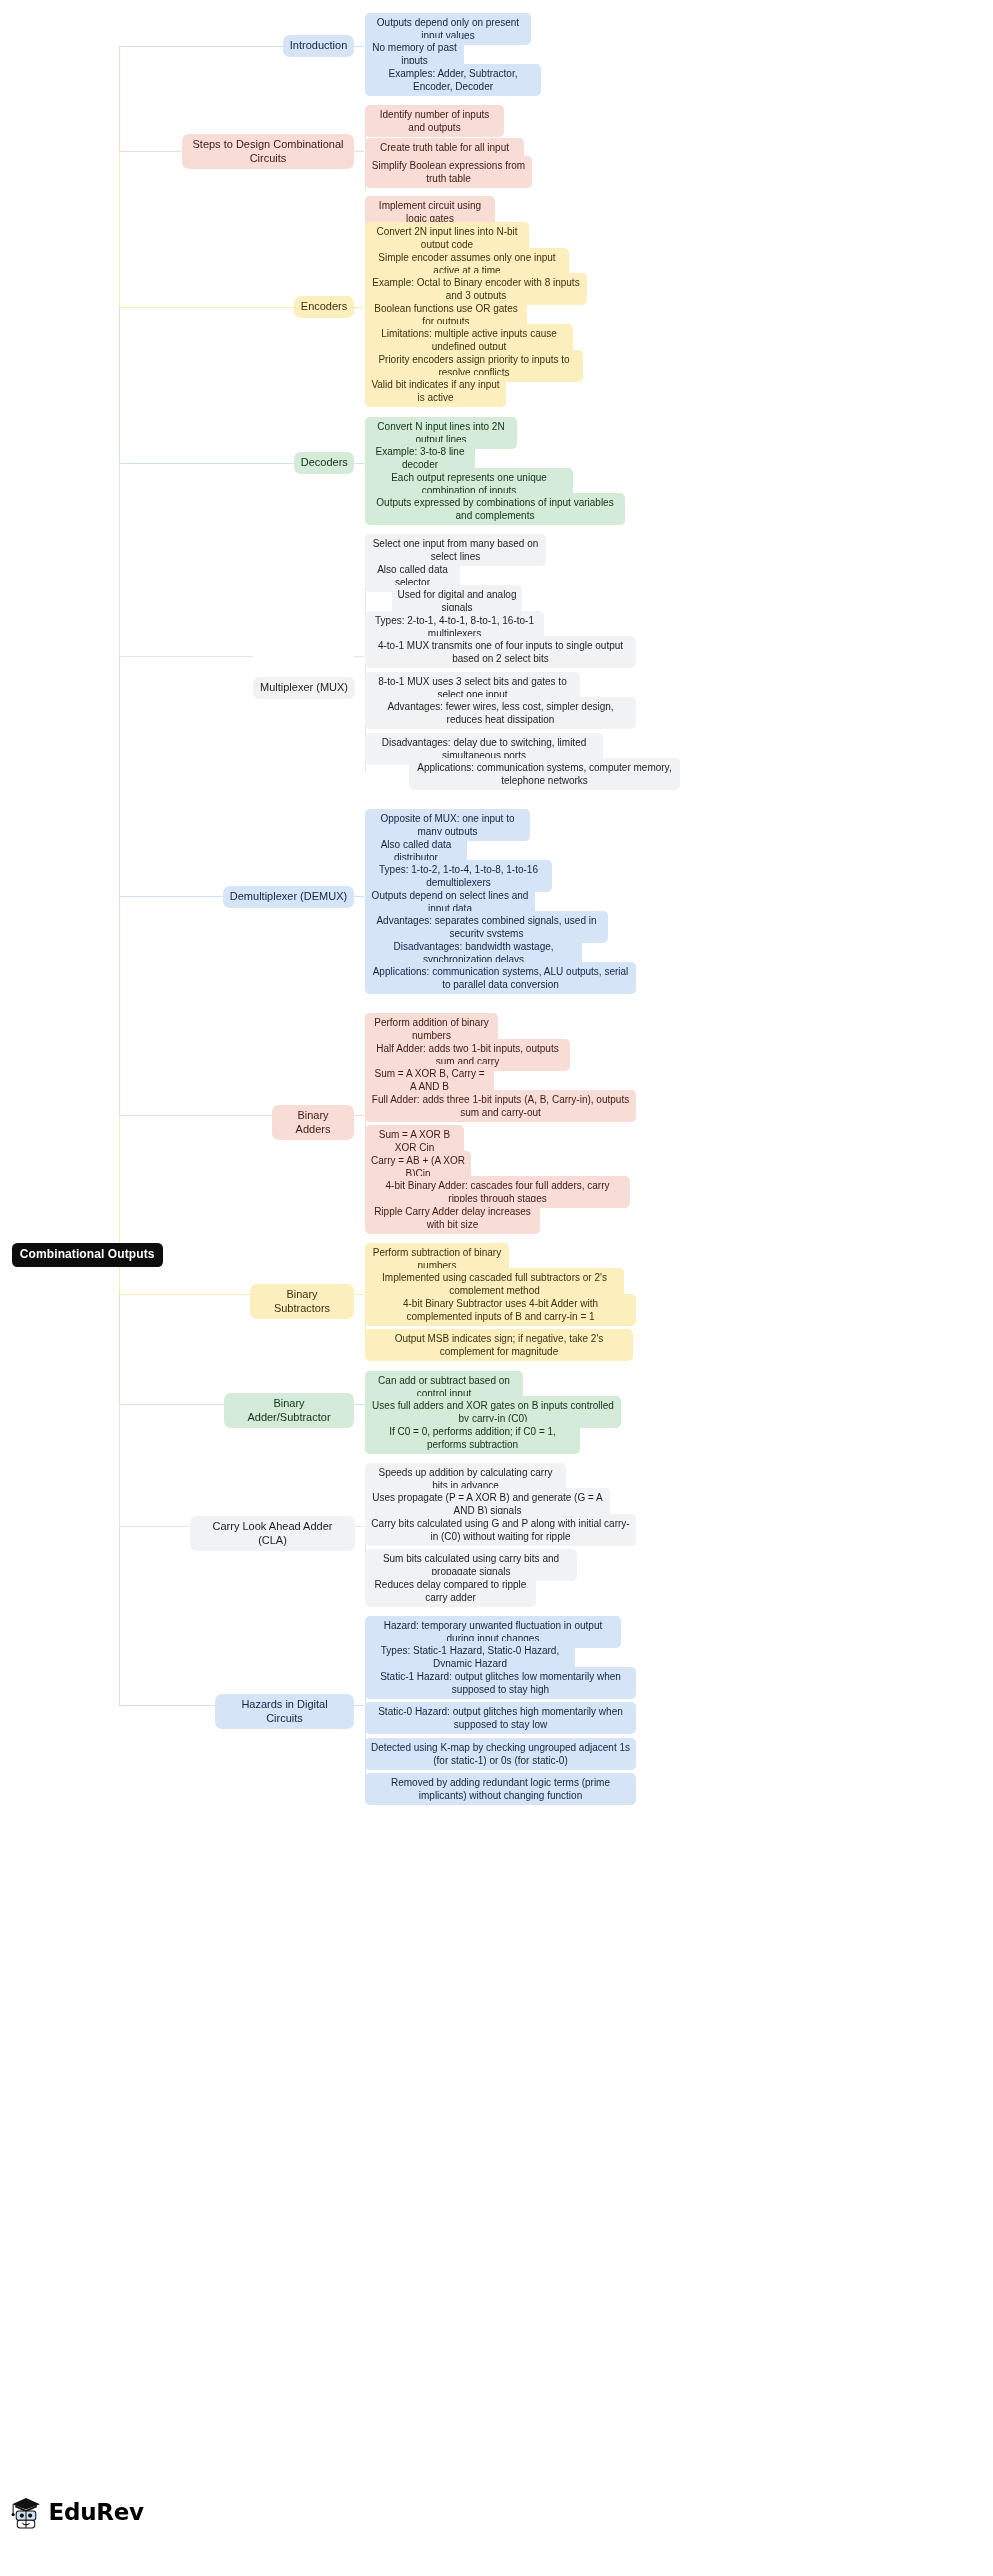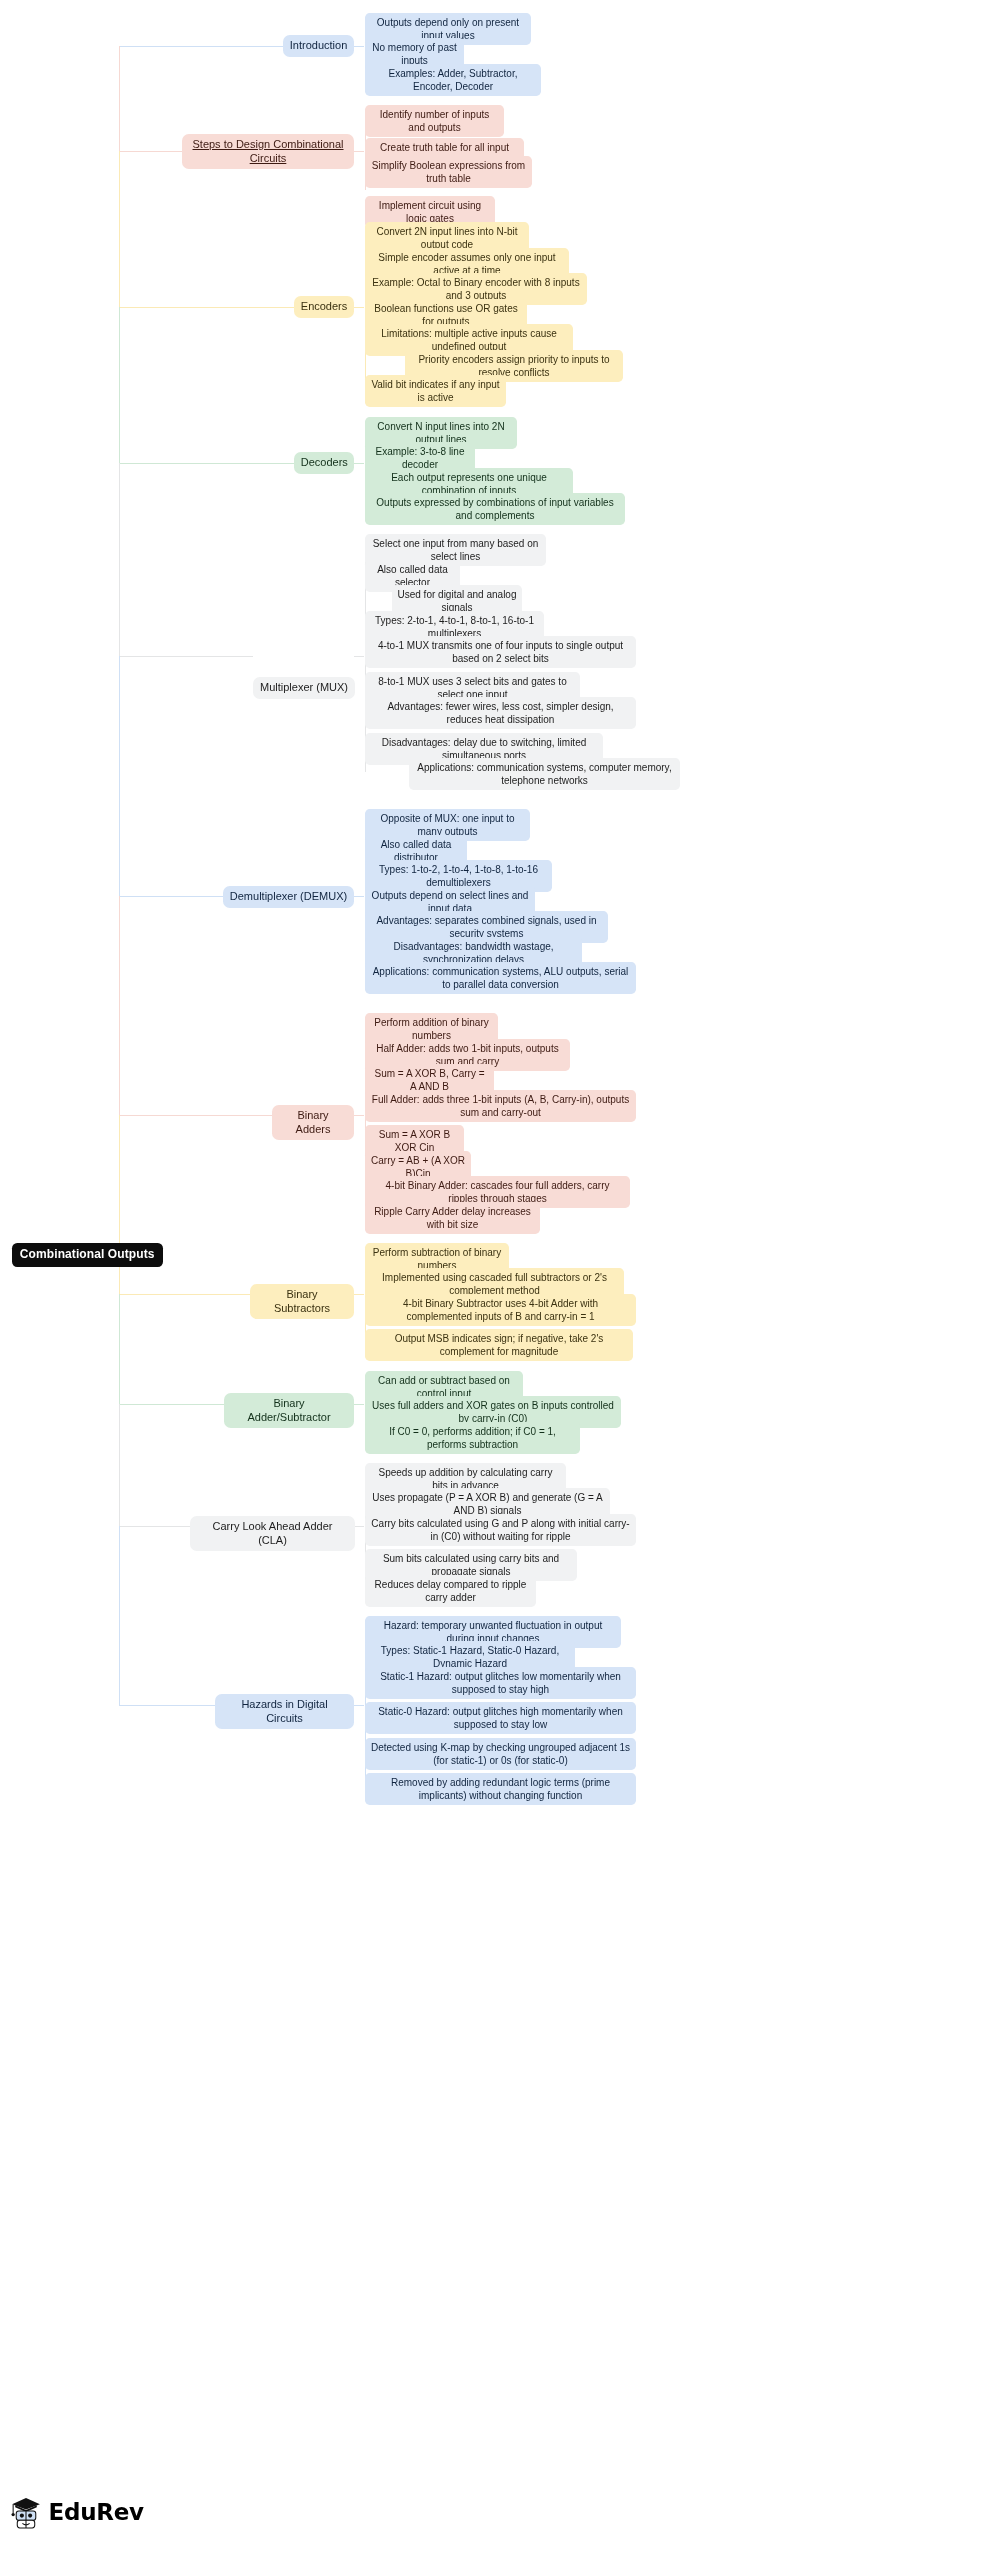--- a/index.html
+++ b/index.html
@@ -204,27 +204,27 @@
     </div>
   <div id="layer-nodes">
       <div class="leaf-node c-blue" style="left: 365px; top: 12.5px; width: 166px;">Outputs depend only on present input values</div>
       <div class="leaf-node c-blue" style="left: 365px; top: 38px; width: 99px;">No memory of past inputs</div>
       <div class="leaf-node c-blue" style="left: 365px; top: 64px; width: 176px;">Examples: Adder, Subtractor, Encoder, Decoder</div>
       <div class="branch-node c-blue" style="width: 71px; left: 283px; top: 35px;">Introduction</div>
       <div class="leaf-node c-pink" style="left: 365px; top: 105px; width: 139px;">Identify number of inputs and outputs</div>
       <div class="leaf-node c-pink" style="left: 365px; top: 130px; width: 159px; margin-top: 8px;">Create truth table for all input combinations</div>
       <div class="leaf-node c-pink" style="left: 365px; top: 156px; width: 167px;">Simplify Boolean expressions from truth table</div>
       <div class="leaf-node c-pink" style="left: 365px; top: 196px; width: 130px;">Implement circuit using logic gates</div>
-      <div class="branch-node c-pink" style="width: 172px; left: 182px; top: 134px; text-decoration: underline;">Steps to Design Combinational Circuits</div>
+      <div class="branch-node c-pink" style="width: 172px; left: 182px; top: 134px;">Steps to Design Combinational Circuits</div>
       <div class="leaf-node c-yellow" style="left: 365px; top: 222px; width: 164px;">Convert 2N input lines into N-bit output code</div>
       <div class="leaf-node c-yellow" style="left: 365px; top: 248px; width: 204px;">Simple encoder assumes only one input active at a time</div>
       <div class="leaf-node c-yellow" style="left: 365px; top: 273px; width: 222px;">Example: Octal to Binary encoder with 8 inputs and 3 outputs</div>
       <div class="leaf-node c-yellow" style="left: 365px; top: 299px; width: 162px;">Boolean functions use OR gates for outputs</div>
       <div class="leaf-node c-yellow" style="left: 365px; top: 324px; width: 208px;">Limitations: multiple active inputs cause undefined output</div>
-      <div class="leaf-node c-yellow" style="left: 365px; top: 350px; width: 218px; margin-left: 40px;">Priority encoders assign priority to inputs to resolve conflicts</div>
+      <div class="leaf-node c-yellow" style="left: 365px; top: 350px; width: 218px;">Priority encoders assign priority to inputs to resolve conflicts</div>
       <div class="leaf-node c-yellow" style="left: 365px; top: 375px; width: 141px;">Valid bit indicates if any input is active</div>
       <div class="branch-node c-yellow" style="width: 60px; left: 294px; top: 296px;">Encoders</div>
       <div class="leaf-node c-green" style="left: 365px; top: 417px; width: 152px;">Convert N input lines into 2N output lines</div>
       <div class="leaf-node c-green" style="left: 365px; top: 442px; width: 110px;">Example: 3-to-8 line decoder</div>
       <div class="leaf-node c-green" style="left: 365px; top: 468px; width: 208px;">Each output represents one unique combination of inputs</div>
       <div class="leaf-node c-green" style="left: 365px; top: 493px; width: 260px;">Outputs expressed by combinations of input variables and complements</div>
       <div class="branch-node c-green" style="width: 60px; left: 294px; top: 452px;">Decoders</div>
       <div class="leaf-node c-gray" style="left: 365px; top: 534px; width: 181px;">Select one input from many based on select lines</div>
       <div class="leaf-node c-gray" style="left: 365px; top: 560px; width: 95px;">Also called data selector</div>
       <div class="leaf-node c-gray" style="left: 365px; top: 585px; width: 130px; margin-left: 27px;">Used for digital and analog signals</div>

